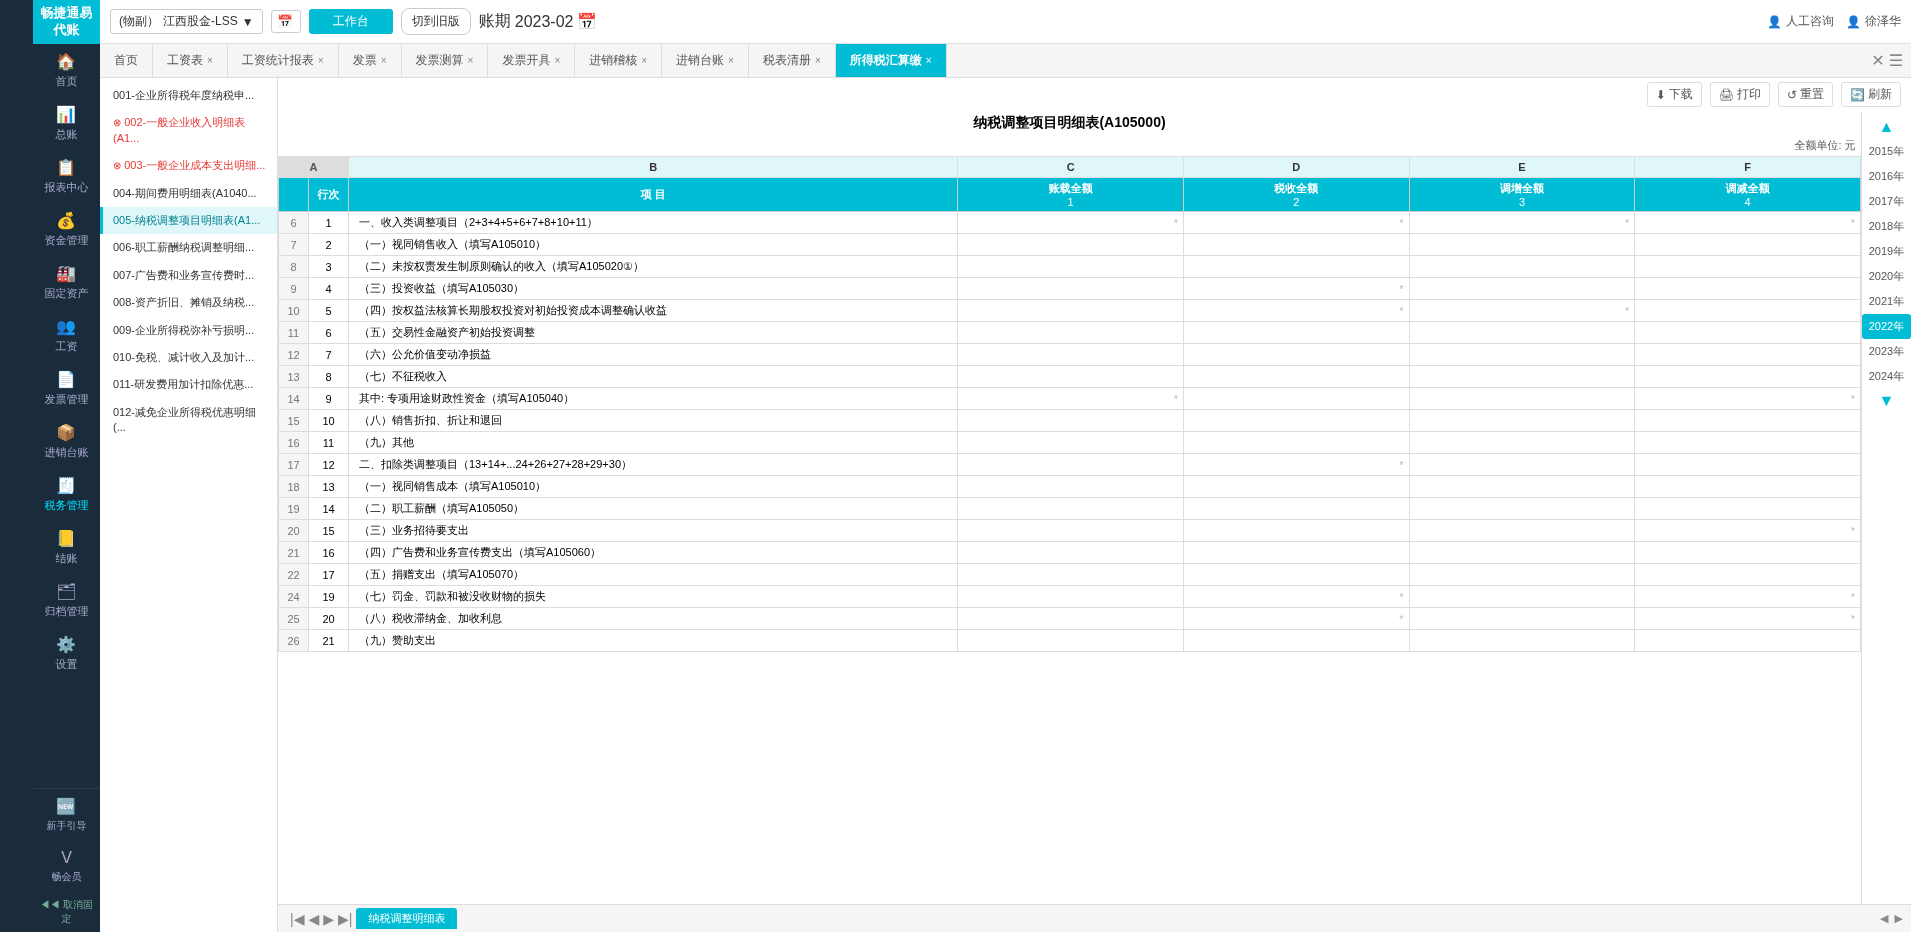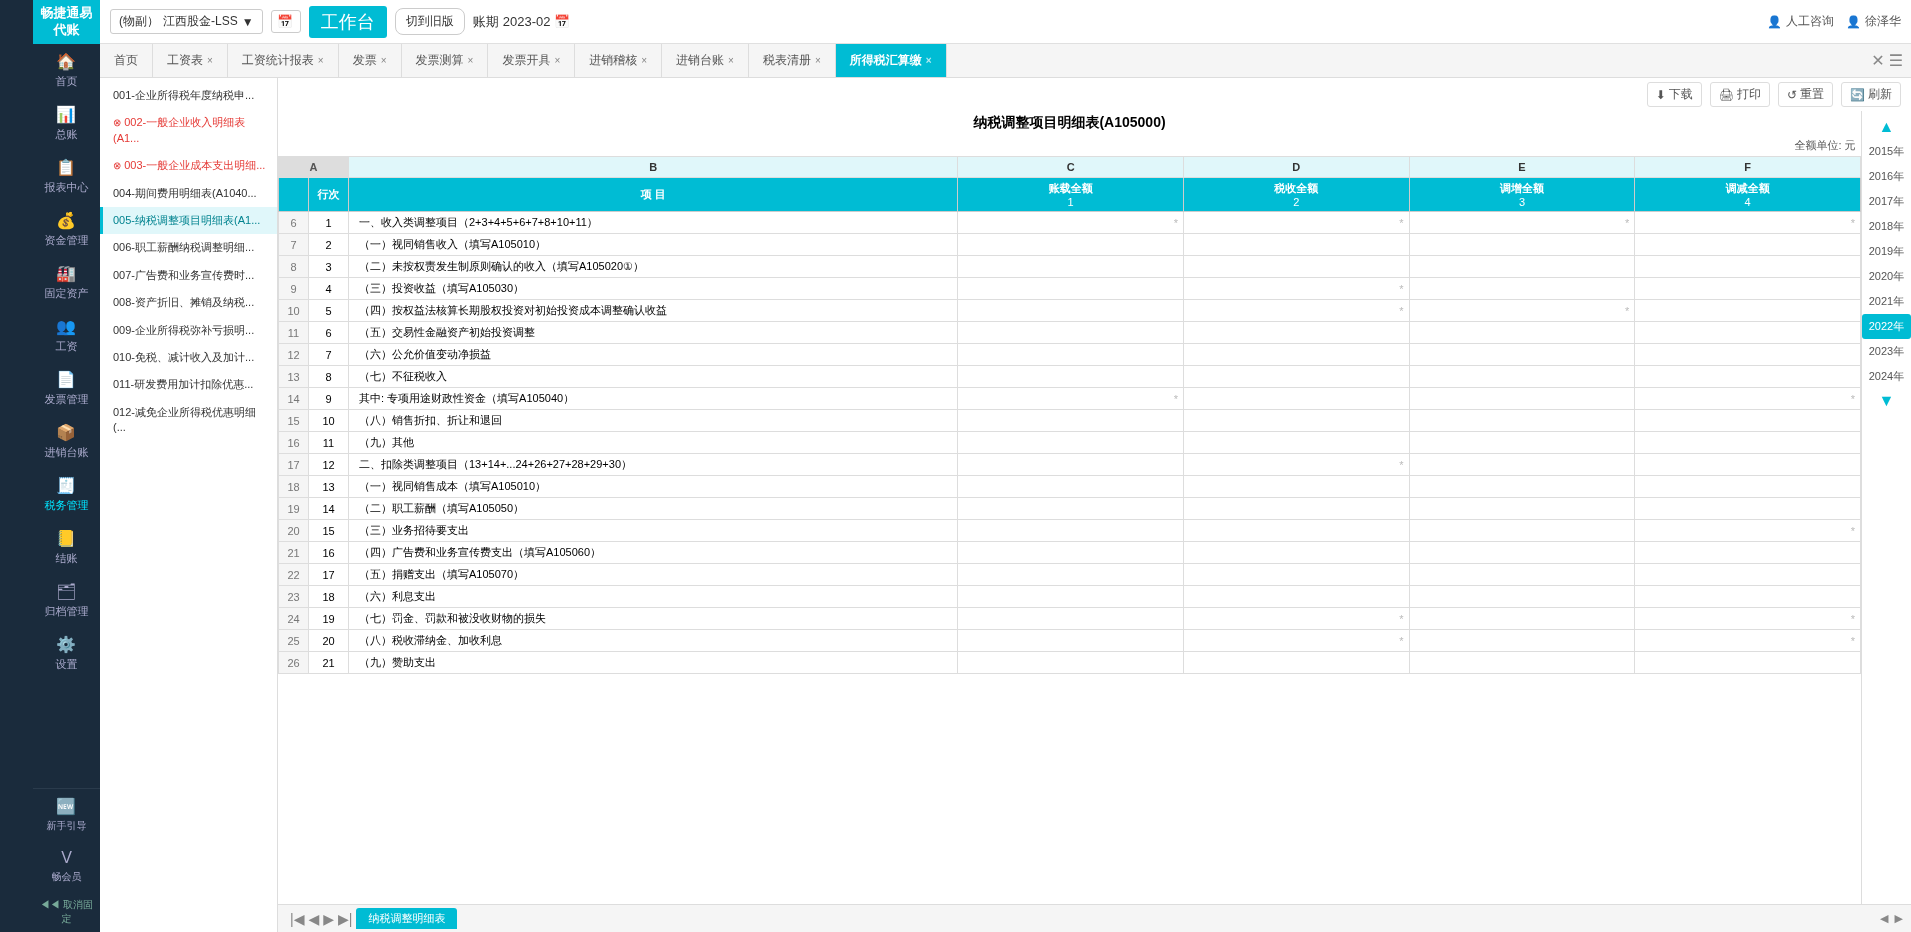--- a/index.html
+++ b/index.html
@@ -15,23 +15,23 @@
     .sidebar-bottom .sidebar-item { font-size: 10px; }
     .sidebar-pin { padding: 6px; text-align: center; color: #7a9; font-size: 10px; cursor: pointer; }
 
     
     .main { flex: 1; display: flex; flex-direction: column; overflow: hidden; }
 
     
     .topbar { background: #fff; height: 44px; display: flex; align-items: center; padding: 0 10px; border-bottom: 1px solid #e0e0e0; gap: 8px; flex-shrink: 0; }
     .topbar-company { display: flex; align-items: center; gap: 4px; font-size: 12px; color: #333; border: 1px solid #ccc; border-radius: 3px; padding: 3px 8px; }
     .topbar-icon-btn { border: 1px solid #ccc; border-radius: 3px; padding: 3px 6px; cursor: pointer; background: #fff; font-size: 13px; }
-    .topbar-workbench { background: #00bcd4; color: #fff; border: none; border-radius: 3px; padding: 4px 12px; cursor: pointer; font-size: 18px; }
+    .topbar-workbench { background: #00bcd4; color: #fff; border: none; border-radius: 3px; padding: 4px 24px; cursor: pointer; font-size: 12px; }
     .topbar-old-btn { border: 1px solid #ccc; border-radius: 8px; padding: 4px 10px; cursor: pointer; background: #fff; font-size: 12px; color: #333; }
-    .topbar-period { display: flex; align-items: center; gap: 4px; font-size: 13px; color: #333; justify-content: space-between; }
+    .topbar-period { display: flex; align-items: center; gap: 4px; font-size: 16px; color: #333; justify-content: space-between; }
     .topbar-right { margin-left: auto; display: flex; align-items: center; gap: 12px; font-size: 12px; color: #555; }
     .topbar-right .user { display: flex; align-items: center; gap: 4px; }
 
     
     .nav-tabs { background: #f5f5f5; display: flex; align-items: center; border-bottom: 1px solid #ddd; flex-shrink: 0; overflow-x: auto; height: 34px; }
     .nav-tab { padding: 6px 14px; font-size: 12px; color: #555; cursor: pointer; white-space: nowrap; border-right: 1px solid #ddd; display: flex; align-items: center; gap: 4px; height: 100%; }
     .nav-tab.active { background: #00bcd4; color: #fff; font-weight: bold; }
     .nav-tab .close-x { font-size: 10px; color: inherit; opacity: 0.7; }
     .nav-tabs-end { margin-left: auto; display: flex; align-items: center; padding: 0 8px; gap: 4px; }
     .nav-tab-close-btn { font-size: 16px; cursor: pointer; color: #888; }
@@ -443,29 +443,20 @@
                 <tr>
       <td class="row-num">22</td>
       <td class="hang-num-cell">17</td>
       <td class="item-cell">（五）捐赠支出（填写A105070）</td>
       <td class="data-cell"><span style="color:#bbb"></span></td>
       <td class="data-cell"><span style="color:#bbb"></span></td>
       <td class="data-cell"><span style="color:#bbb"></span></td>
       <td class="data-cell"><span style="color:#bbb"></span></td>
     </tr>
                 <tr>
-      <td class="row-num">23</td>
-      <td class="hang-num-cell">18</td>
-      <td class="item-cell">（六）利息支出</td>
-      <td class="data-cell"><span style="color:#bbb"></span></td>
-      <td class="data-cell"><span style="color:#bbb"></span></td>
-      <td class="data-cell"><span style="color:#bbb"></span></td>
-      <td class="data-cell"><span style="color:#bbb"></span></td>
-    </tr>
-                <tr>
       <td class="row-num">24</td>
       <td class="hang-num-cell">19</td>
       <td class="item-cell">（七）罚金、罚款和被没收财物的损失</td>
       <td class="data-cell"><span style="color:#bbb"></span></td>
       <td class="data-cell"><span style="color:#bbb">*</span></td>
       <td class="data-cell"><span style="color:#bbb"></span></td>
       <td class="data-cell"><span style="color:#bbb">*</span></td>
     </tr>
                 <tr>
       <td class="row-num">25</td>

